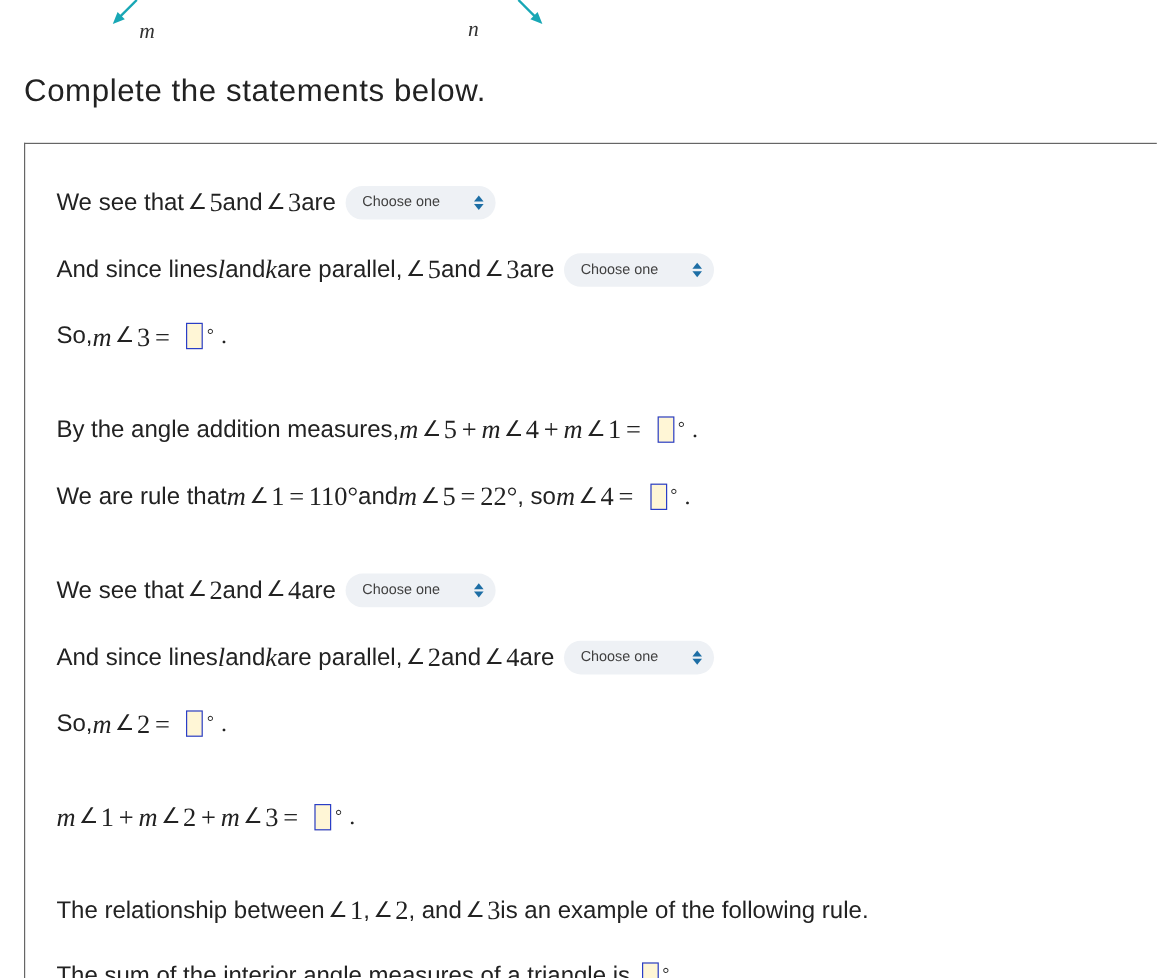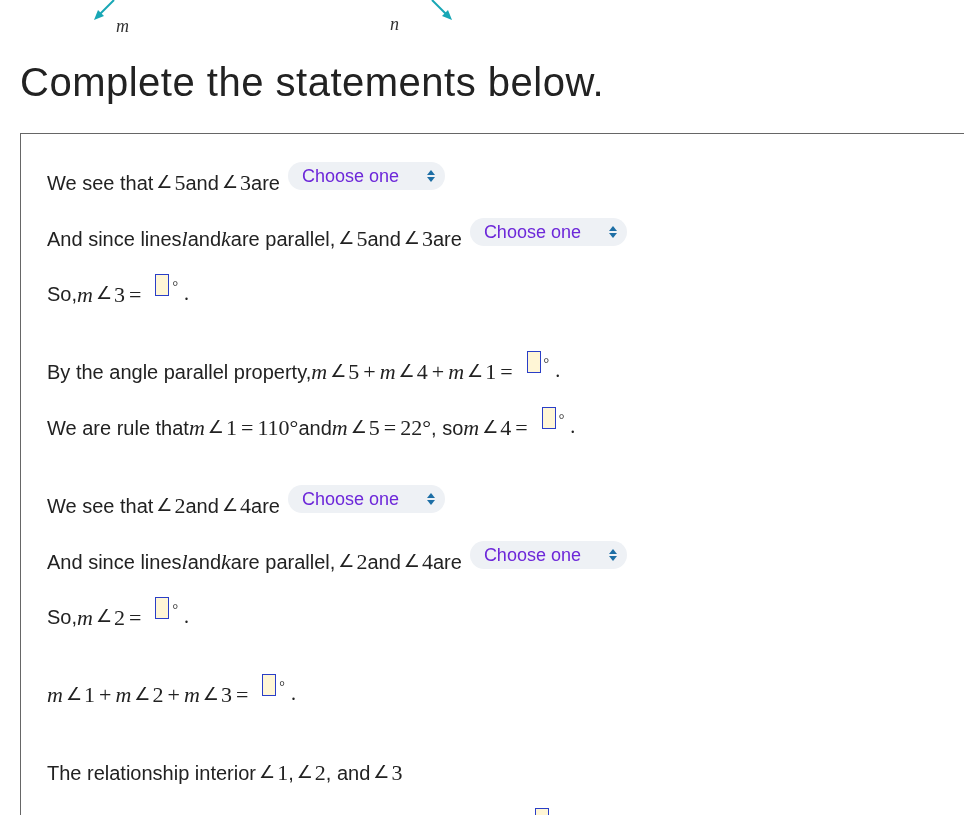--- a/index.html
+++ b/index.html
@@ -30,39 +30,40 @@
     font-size: 18px;
     color: #333;
     position: absolute;
   }
   .arrow-m { position:absolute; left:72px; top:-4px; }
   .label-m { left:96px; top:16px; }
   .arrow-n { position:absolute; left:408px; top:-4px; }
   .label-n { left:370px; top:14px; }
 
   h2.prompt {
-    font-size: 40px;
+    font-size: 26px;
     font-weight: normal;
     margin: 20px 0 28px 0;
     letter-spacing: 0.5px;
   }
 
   .answer-box {
     border: 1px solid #666;
     border-right: none;
     padding: 28px 26px 24px 26px;
     box-sizing: border-box;
     width: 944px;
   }
 
   .line {
     margin: 0 0 14px 0;
     line-height: 1.9;
     display: flex;
     flex-wrap: wrap;
+    align-items: center;
   }
   .gap { height: 22px; }
 
   .mtext {
     font-family: Verdana, Arial, sans-serif;
   }
   .math {
     font-family: "Times New Roman", serif;
     font-size: 22px;
   }
@@ -93,22 +94,22 @@
     align-items: center;
     background: #eef1f5;
     border-radius: 16px;
     height: 28px;
     padding: 0 10px 0 14px;
     margin: 0 4px;
     cursor: pointer;
     box-sizing: border-box;
   }
   .dropdown .dd-label {
-    color: #6d28d9;
-    font-size: 18px;
+    color: #404040;
+    font-size: 12px;
     font-family: Verdana, Arial, sans-serif;
     margin-right: 28px;
     white-space: nowrap;
   }
   .dropdown .spinner {
     display: inline-flex;
     flex-direction: column;
     line-height: 5px;
     color: #1d6ea5;
     font-size: 10px;
@@ -222,21 +223,21 @@
         </span>
       <span class="num-input"></span>
         <span class="degmark">°</span>
       <span class="dot">.</span>
     </div>
 
     <div class="gap"></div>
 
     <div class="line">
       <span class="seg">
-          <span class="mtext">By the angle parallel property, </span>
+          <span class="mtext">By the angle addition measures, </span>
       <span class="math mi">m</span>
           <span class="ang">∠</span>
           <span class="num">5</span>
       <span class="op">+</span>
       <span class="math mi">m</span>
           <span class="ang">∠</span>
           <span class="num">4</span>
       <span class="op">+</span>
       <span class="math mi">m</span>
           <span class="ang">∠</span>
@@ -351,29 +352,30 @@
         </span>
       <span class="num-input"></span>
         <span class="degmark">°</span>
       <span class="dot">.</span>
     </div>
 
     <div class="gap"></div>
 
     <div class="line">
       <span class="seg">
-          <span class="mtext">The relationship interior </span>
+          <span class="mtext">The relationship between </span>
       <span class="ang">∠</span>
           <span class="num">1</span>
           <span class="mtext">, </span>
       <span class="ang">∠</span>
           <span class="num">2</span>
           <span class="mtext">, and </span>
       <span class="ang">∠</span>
           <span class="num">3</span>
+      <span class="mtext"> is an example of the following rule.</span>
         </span>
     </div>
 
     <div class="line">
       <span class="seg">
           <span class="mtext">The sum of the interior angle measures of a triangle is </span>
         </span>
       <span class="num-input"></span>
         <span class="degmark">°</span>
       <span class="dot">.</span>

